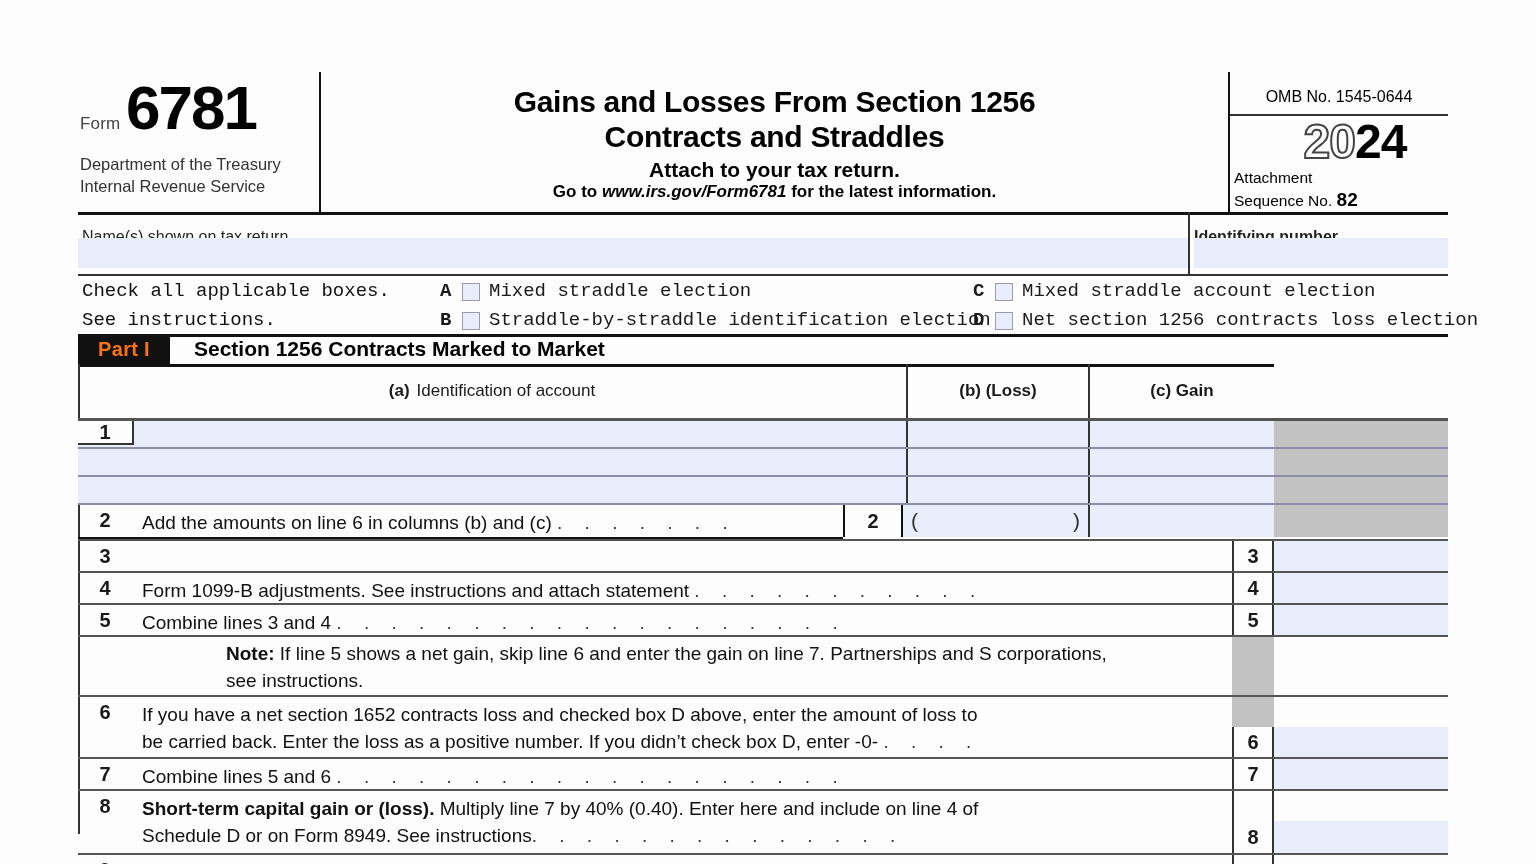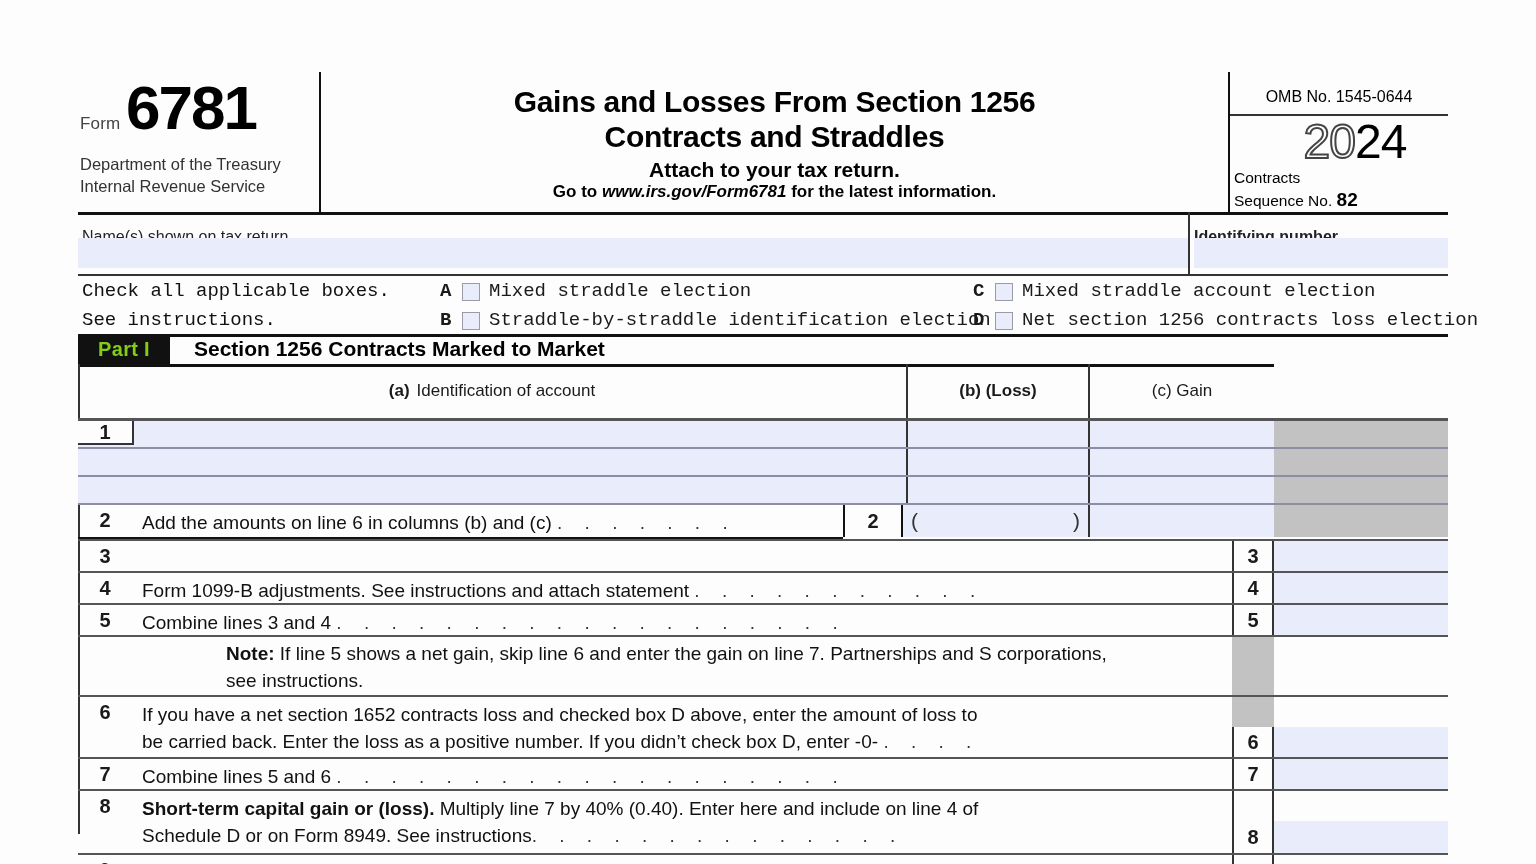--- a/index.html
+++ b/index.html
@@ -55,21 +55,21 @@
   .hdr-right{
     width:218px;position:relative;box-sizing:border-box;
   }
   .omb{
     position:absolute;left:0;right:0;top:16px;text-align:center;
     font-size:16px;color:#000;
   }
   .omb-rule{position:absolute;left:0;right:0;top:42px;height:2px;background:#333;}
   .yr{
     position:absolute;left:0;right:0;top:46px;text-align:center;
-    font-size:48px;font-weight:normal;line-height:1;letter-spacing:-1px;margin-left:32px;
+    font-size:48px;font-weight:bold;line-height:1;letter-spacing:-1px;margin-left:32px;
   }
   .yr .hollow{color:#fdfdfd;-webkit-text-stroke:2px #444;}
   .yr .solid{color:#000;}
   .attach{
     position:absolute;left:4px;top:96px;
     font-size:15.5px;line-height:1.3;color:#000;
   }
   .attach .sq{font-weight:bold;font-size:19px;}
   
   .namerow{
@@ -101,21 +101,21 @@
     border:1.5px solid #9a9aa8;background:#e9ecfa;
     display:inline-block;margin-right:9px;
   }
   
   .partbar{
     position:absolute;left:78px;top:334px;width:1370px;height:30px;
     border-bottom:3px solid #111;
     display:flex;align-items:stretch;
   }
   .part-tag{
-    width:92px;background:#111;color:#84cc16;
+    width:92px;background:#111;color:#f97316;
     font-size:20px;font-weight:bold;
     display:flex;align-items:center;justify-content:center;
     letter-spacing:.3px;
   }
   .part-ttl{
     flex:1;display:flex;align-items:center;padding-left:24px;
     font-size:21px;font-weight:bold;color:#000;
   }
   
   .tbl{position:absolute;left:78px;top:364px;width:1370px;}
@@ -129,21 +129,21 @@
   }
   .ch-a b{font-weight:bold;margin-right:7px;}
   .ch-b{
     position:absolute;left:830px;width:182px;top:0;height:54px;
     display:flex;align-items:center;justify-content:center;
     font-size:17px;font-weight:bold;border-right:2px solid #333;box-sizing:border-box;
   }
   .ch-c{
     position:absolute;left:1012px;width:184px;top:0;height:54px;
     display:flex;align-items:center;justify-content:center;
-    font-size:17px;font-weight:normal;box-sizing:border-box;
+    font-size:17px;font-weight:bold;box-sizing:border-box;
   }
   .gray-top{
     position:absolute;left:1196px;width:174px;top:0;height:54px;
     background:#fdfdfd;
   }
   
   .erow{position:relative;height:26px;border-bottom:2px solid #8c8fa3;}
   .erow .cell-a{position:absolute;left:0;width:830px;top:0;bottom:0;background:#e9ecfa;border-right:2px solid #333;box-sizing:border-box;}
   .erow .cell-b{position:absolute;left:830px;width:182px;top:0;bottom:0;background:#e9ecfa;border-right:2px solid #333;box-sizing:border-box;}
   .erow .cell-c{position:absolute;left:1012px;width:184px;top:0;bottom:0;background:#e9ecfa;box-sizing:border-box;}
@@ -243,21 +243,21 @@
       </div>
       <div class="sub1">Attach to your tax return.</div>
       <div class="sub2"><span>Go to </span><i>www.irs.gov/Form6781</i><span> for the latest information.</span></div>
     </div>
 
     <div class="hdr-right">
       <div class="omb">OMB No. 1545-0644</div>
       <div class="omb-rule"></div>
       <div class="yr"><span class="hollow">20</span><span class="solid">24</span></div>
       <div class="attach">
-        <div>Contracts</div>
+        <div>Attachment</div>
         <div><span>Sequence No.</span> <span class="sq">82</span></div>
       </div>
     </div>
   </div>
 
   <div class="namerow">
     <div class="name-cell">
       <div class="fld-lbl">Name(s) shown on tax return</div>
       <div class="fld-in"></div>
     </div>

